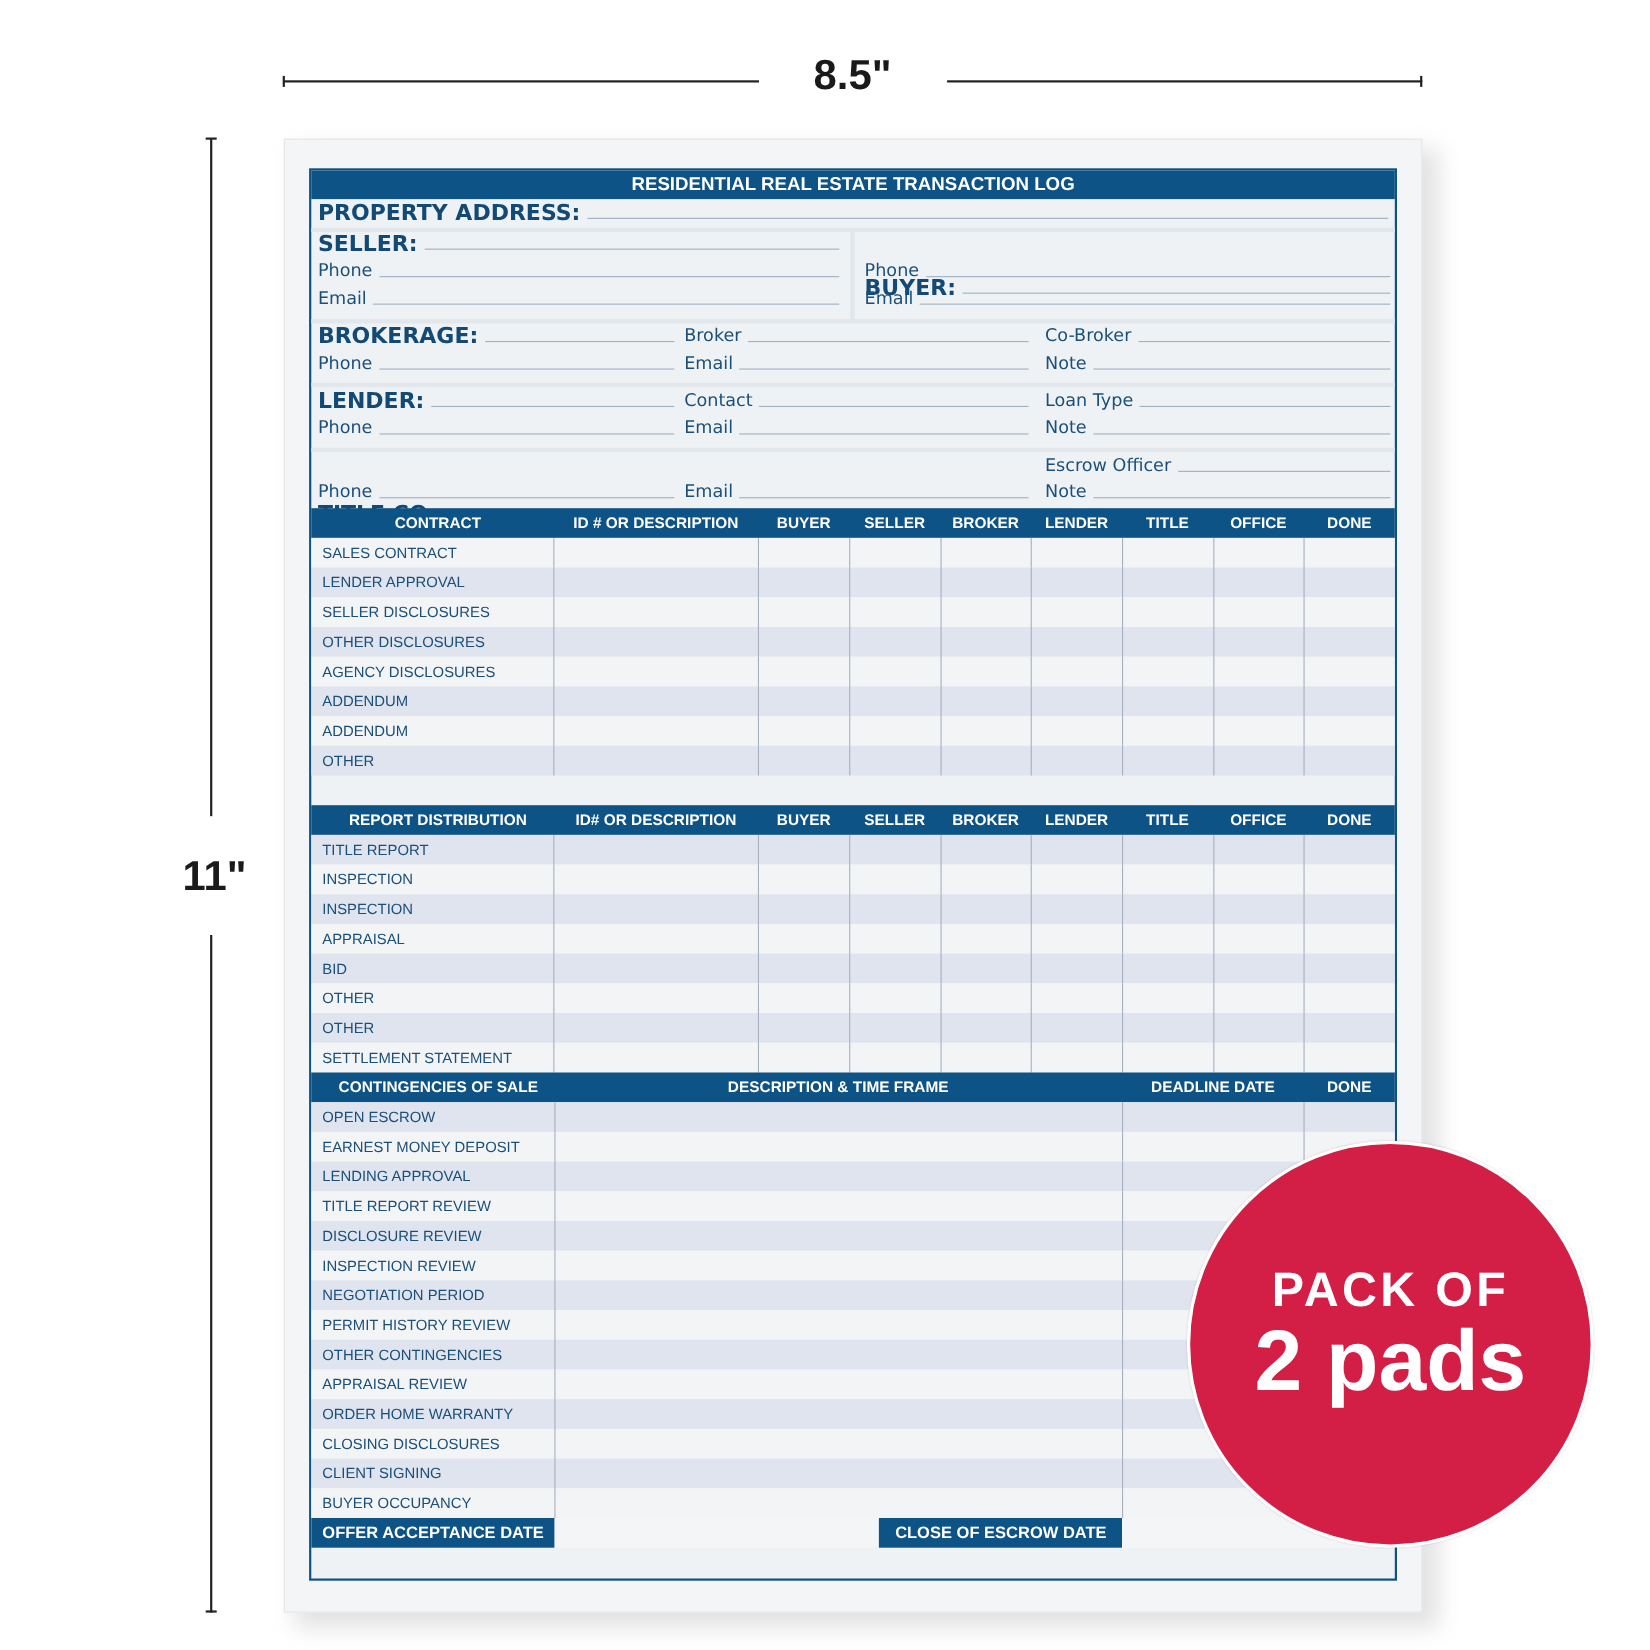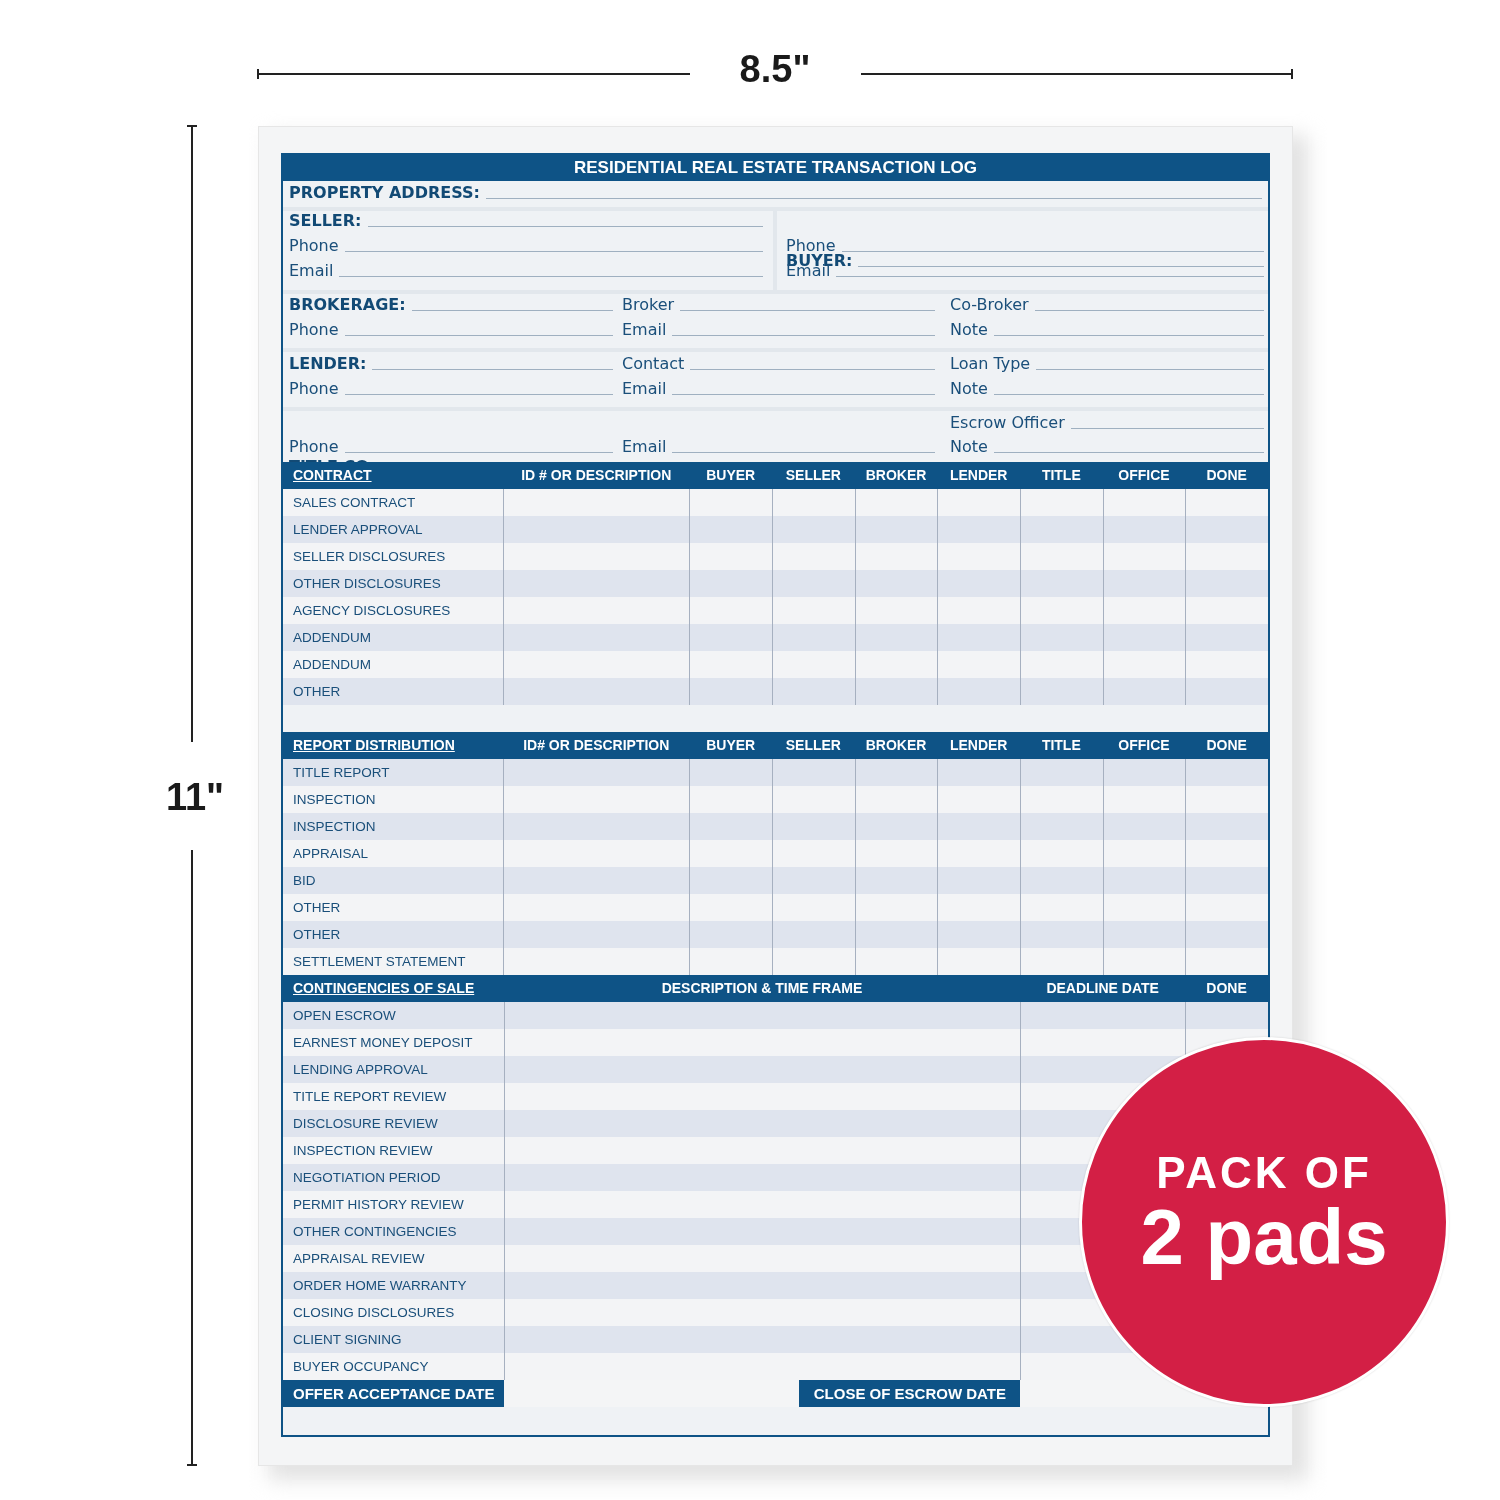--- a/index.html
+++ b/index.html
@@ -27,31 +27,31 @@
     background: #f4f5f6; border: 1px solid #e6e6e6; }
 
   .form { position: absolute; left: 281px; top: 153px; width: 989px; height: 1284px;
     border: 2px solid #0e5386; background: #eff2f5; }
 
   .title-bar { height: 26px; background: #0e5386; color: #fff; text-align: center;
     font-family: "Liberation Sans", sans-serif; font-weight: bold; font-size: 17px; line-height: 26px; }
 
   .field-row { position: absolute; display: flex; align-items: flex-end; font-size: 16px; color: #1a4f7a; }
   .field-row .lbl { white-space: nowrap; padding-right: 6px; line-height: 20px; }
-  .field-row .lbl.bold { font-weight: bold; font-size: 16px; color: #124a75; }
+  .field-row .lbl.bold { font-weight: bold; font-size: 20px; color: #124a75; }
   .field-row .line { flex: 1; border-bottom: 1px solid #9fb0c0; margin-bottom: 4px; }
 
   .block-sep { position: absolute; left: 0; right: 0; height: 4px; background: #e2e7ec; }
   .vsep { position: absolute; width: 4px; background: #e2e7ec; }
 
   .tbl { position: absolute; left: 0; width: 985px; }
   .thead { height: 27px; background: #0e5386; color: #fff; display: flex;
     font-family: "Liberation Sans", sans-serif; font-weight: bold; font-size: 14px; line-height: 27px; }
   .thead div { text-align: center; white-space: nowrap; }
-  .thead .first { text-align: left; padding-left: 10px; text-decoration: underline; }
+  .thead .first { text-align: center; padding-left: 10px; }
   .trow { height: 27px; display: flex; }
   .trow:nth-child(odd) { background: #f3f4f6; }
   .trow:nth-child(even) { background: #dfe4ee; }
   .trow .c { border-left: 1px solid #a6b0c0; height: 100%; }
   .trow .first { border-left: none; padding-left: 10px; font-size: 13.5px; line-height: 27px;
     color: #1a4f7a; white-space: nowrap; font-family: "Liberation Sans", sans-serif; }
   .trow.alt-start:nth-child(odd) { background: #dfe4ee; }
   .trow.alt-start:nth-child(even) { background: #f3f4f6; }
 
   .col-first { width: 221px; }

